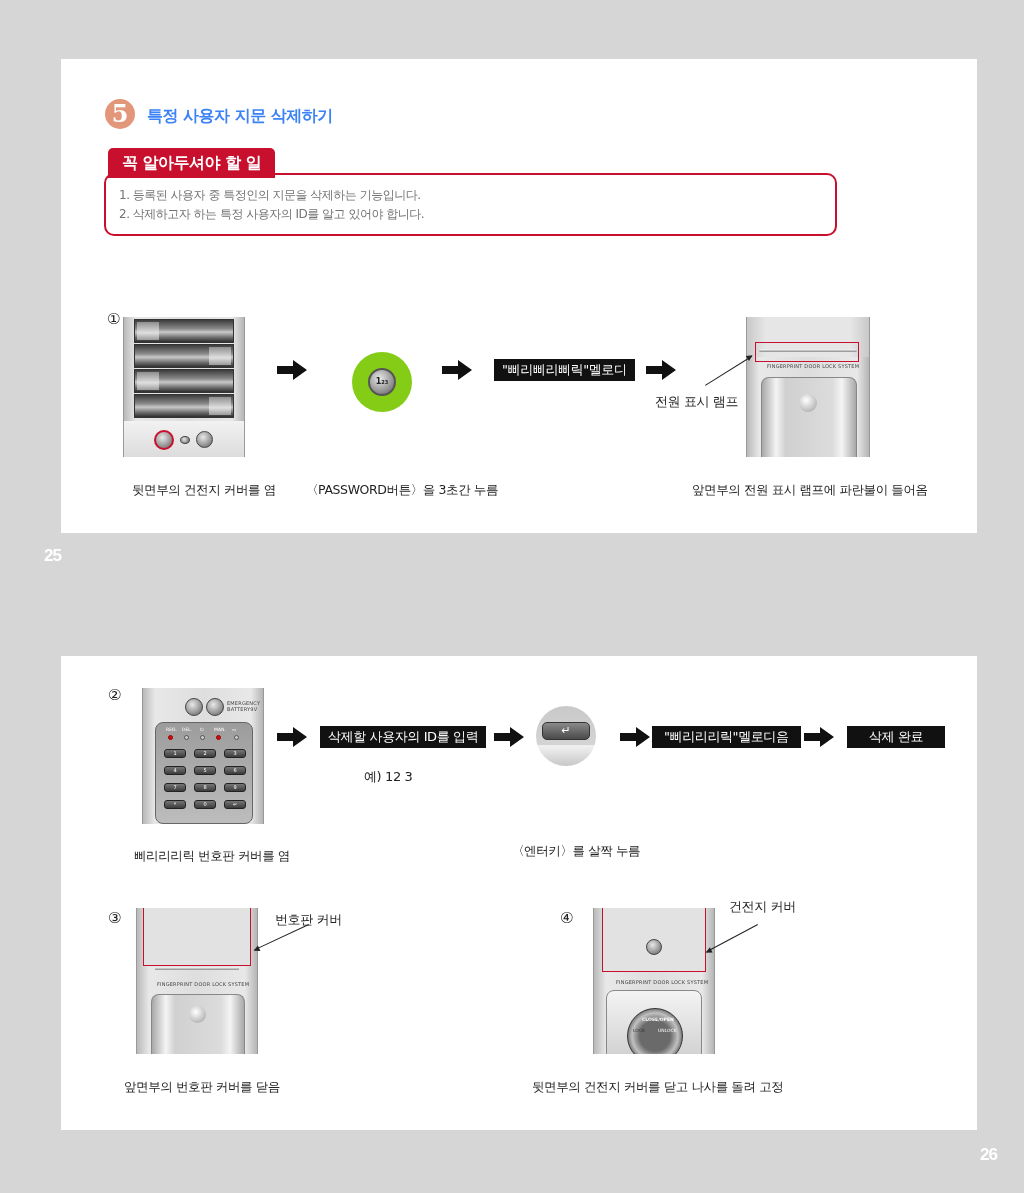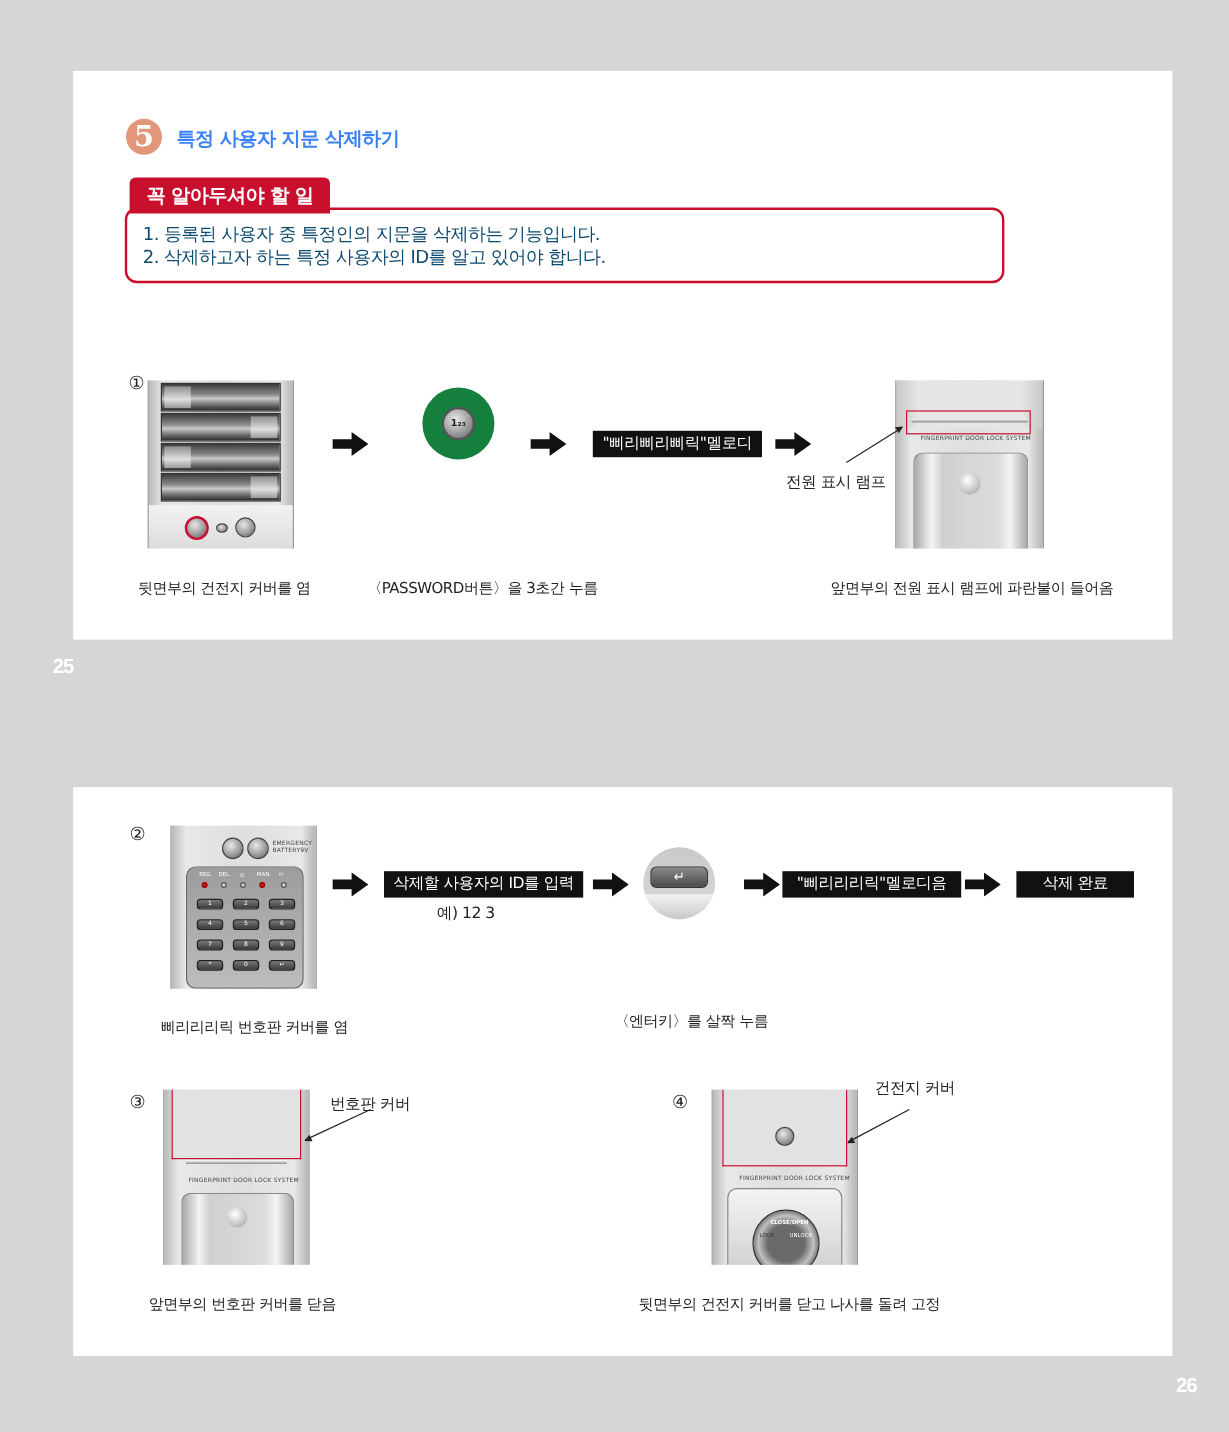--- a/index.html
+++ b/index.html
@@ -11,21 +11,21 @@
   .abs { position: absolute; }
   .page-num { position: absolute; color: #fff; font-family: "Liberation Sans", sans-serif; font-weight: bold; font-size: 17px; letter-spacing: -1px; }
 
   
   .sec-num { position: absolute; left: 44px; top: 40px; width: 30px; height: 30px; border-radius: 50%; background: #e3977a; color: #fff; font-family: "DejaVu Serif", serif; font-weight: bold; font-size: 24px; line-height: 30px; text-align: center; }
   .sec-title { position: absolute; left: 86px; top: 47px; font-size: 16px; font-weight: bold; color: #3b82f6; letter-spacing: -0.5px; }
 
   
   .notice-box { position: absolute; left: 43px; top: 114px; width: 733px; height: 63px; border: 2px solid #c8102e; border-radius: 10px; }
   .notice-tab { position: absolute; left: 47px; top: 89px; height: 30px; padding: 0 14px; background: #c8102e; color: #fff; font-weight: bold; font-size: 16px; line-height: 30px; border-radius: 5px 5px 0 0; letter-spacing: -0.5px; }
-  .notice-lines { position: absolute; left: 58px; top: 127px; font-size: 15px; line-height: 19px; color: #0c4a6e; letter-spacing: -0.5px; }
+  .notice-lines { position: absolute; left: 58px; top: 127px; font-size: 12px; line-height: 19px; color: #737373; letter-spacing: -0.5px; }
 
   .circled { position: absolute; font-size: 15px; color: #222; }
   .caption { position: absolute; font-size: 12.5px; color: #222; letter-spacing: -0.4px; white-space: nowrap; }
   .blackbox { position: absolute; background: #111; color: #fff; font-size: 13px; height: 22px; line-height: 22px; padding: 0 8px; white-space: nowrap; letter-spacing: -0.4px; }
   .arrow { position: absolute; width: 30px; height: 20px; }
   .arrow svg { width: 30px; height: 20px; display: block; }
 
   
   .device { position: absolute; background: linear-gradient(90deg, #b9b9b9 0%, #e8e8e8 10%, #dedede 50%, #e8e8e8 90%, #b5b5b5 100%); border-left: 1px solid #999; border-right: 1px solid #999; overflow: hidden; }
   .battery { position: absolute; left: 10px; right: 10px; height: 24px; background: linear-gradient(180deg, #3c3c3c 0%, #8a8a8a 40%, #c9c9c9 55%, #6c6c6c 80%, #2e2e2e 100%); border: 1px solid #333; }
@@ -80,21 +80,21 @@
     <div class="knob" style="left:56px; top:119px; width:10px; height:8px;"></div>
     <div class="knob" style="left:72px; top:114px; width:17px; height:17px;"></div>
   </div>
 
   <div class="arrow" style="left:216px; top:301px;">
       <svg viewBox="0 0 30 20">
         <path d="M0 6h16V0l14 10-14 10v-6H0z" fill="#111"></path>
       </svg>
     </div>
 
-  <div class="abs" style="left:291px; top:264px; width:60px; height:60px; border-radius:50%; background:#15803d;">
+  <div class="abs" style="left:291px; top:293px; width:60px; height:60px; border-radius:50%; background:#84cc16;">
     <div class="knob" style="left:16px; top:16px; width:28px; height:28px; border:2px solid #555; text-align:center; font-size:8px; line-height:24px; font-weight:bold; color:#222;">1₂₃</div>
   </div>
 
   <div class="arrow" style="left:381px; top:301px;">
       <svg viewBox="0 0 30 20">
         <path d="M0 6h16V0l14 10-14 10v-6H0z" fill="#111"></path>
       </svg>
     </div>
 
   <div class="blackbox" style="left:433px; top:300px;">"삐리삐리삐릭"멜로디</div>
@@ -109,21 +109,21 @@
     <div class="abs" style="left:0; right:0; top:0; height:40px; background:linear-gradient(90deg,#c8c8c8,#e6e6e6 15%,#e6e6e6 85%,#c8c8c8);"></div>
     <div class="abs" style="left:12px; right:12px; top:32px; height:3px; background:linear-gradient(180deg,#fff,#8a8a8a); border-radius:2px;"></div>
     <div class="fp-label" style="left:20px; top:46px;">FINGERPRINT DOOR LOCK SYSTEM</div>
     <div class="handle" style="left:14px; top:60px; width:96px; height:82px;"></div>
     <div class="dot-btn" style="left:52px; top:77px; width:18px; height:18px;"></div>
   </div>
   <div class="red-frame" style="left:694px; top:283px; width:104px; height:20px;"></div>
   <div class="leader" style="left:644px; top:326px; width:55px; transform:rotate(-32deg);"></div>
   <div class="caption" style="left:594px; top:334px; font-size:13px;">전원 표시 램프</div>
 
-  <div class="caption" style="left:54px; top:423px;">뒷면부의 건전지 커버를 염</div>
+  <div class="caption" style="left:71px; top:423px;">뒷면부의 건전지 커버를 염</div>
   <div class="caption" style="left:245px; top:423px;">〈PASSWORD버튼〉을 3초간 누름</div>
   <div class="caption" style="left:631px; top:423px;">앞면부의 전원 표시 램프에 파란불이 들어옴</div>
 </div>
 
 <div class="page-num" style="left:44px; top:546px;">25</div>
 
 <div class="panel" id="panel-bottom">
 
   <div class="circled" style="left:47px; top:30px;">②</div>
 
@@ -158,21 +158,21 @@
     </div>
   </div>
 
   <div class="arrow" style="left:216px; top:71px;">
       <svg viewBox="0 0 30 20">
         <path d="M0 6h16V0l14 10-14 10v-6H0z" fill="#111"></path>
       </svg>
     </div>
 
   <div class="blackbox" style="left:259px; top:70px;">삭제할 사용자의 ID를 입력</div>
-  <div class="caption" style="left:303px; top:96px; font-size:13px;text-align:center;">예)  12 3</div>
+  <div class="caption" style="left:303px; top:112px; font-size:13px;text-align:center;">예)  12 3</div>
 
   <div class="arrow" style="left:433px; top:71px;">
       <svg viewBox="0 0 30 20">
         <path d="M0 6h16V0l14 10-14 10v-6H0z" fill="#111"></path>
       </svg>
     </div>
 
   <div class="abs" style="left:475px; top:50px; width:60px; height:60px; border-radius:50%; background:linear-gradient(180deg,#c9c9c9 0%,#d4d4d4 65%,#f2f2f2 66%,#c7c7c7 100%);">
     <div class="abs" style="left:6px; top:16px; width:48px; height:18px; border-radius:5px; background:linear-gradient(180deg,#8a8a8a,#4a4a4a); border:1px solid #333; color:#fff; font-size:11px; line-height:15px; text-align:center;">↵</div>
   </div>

